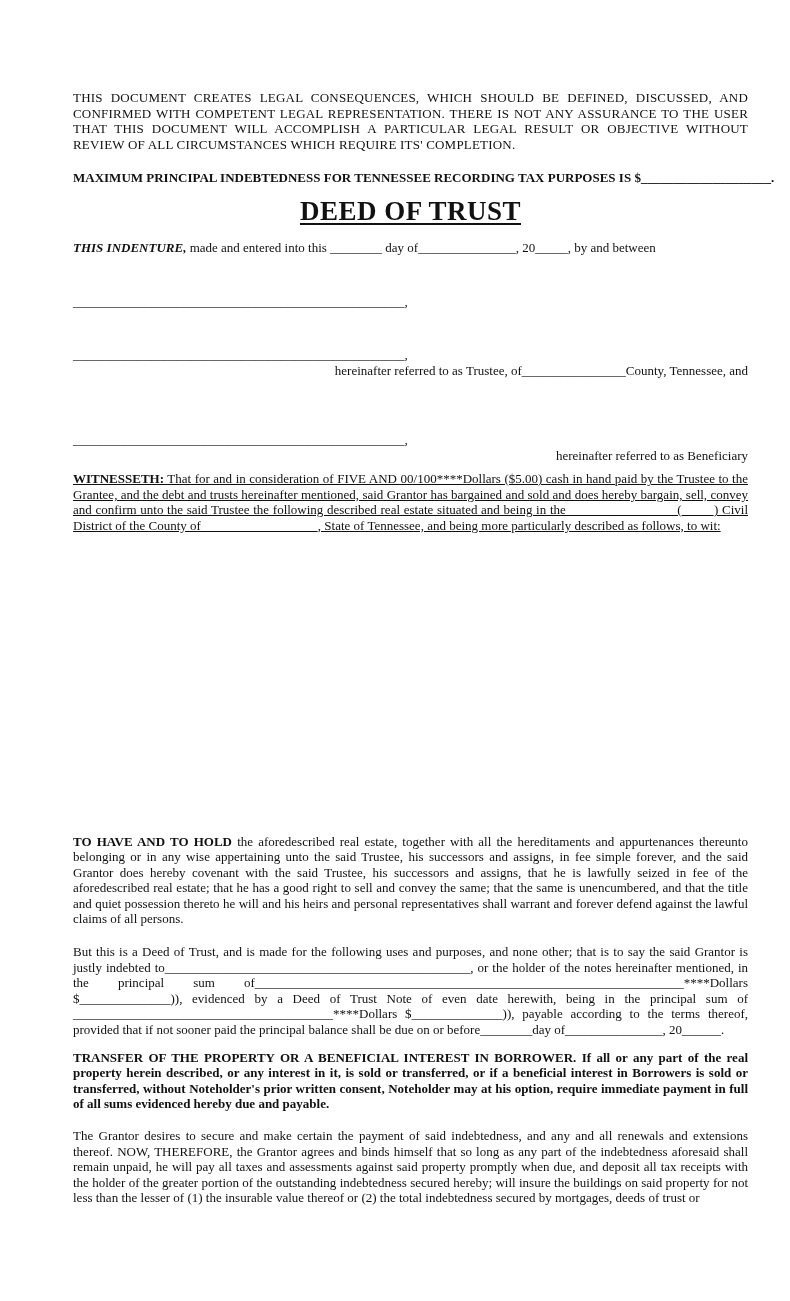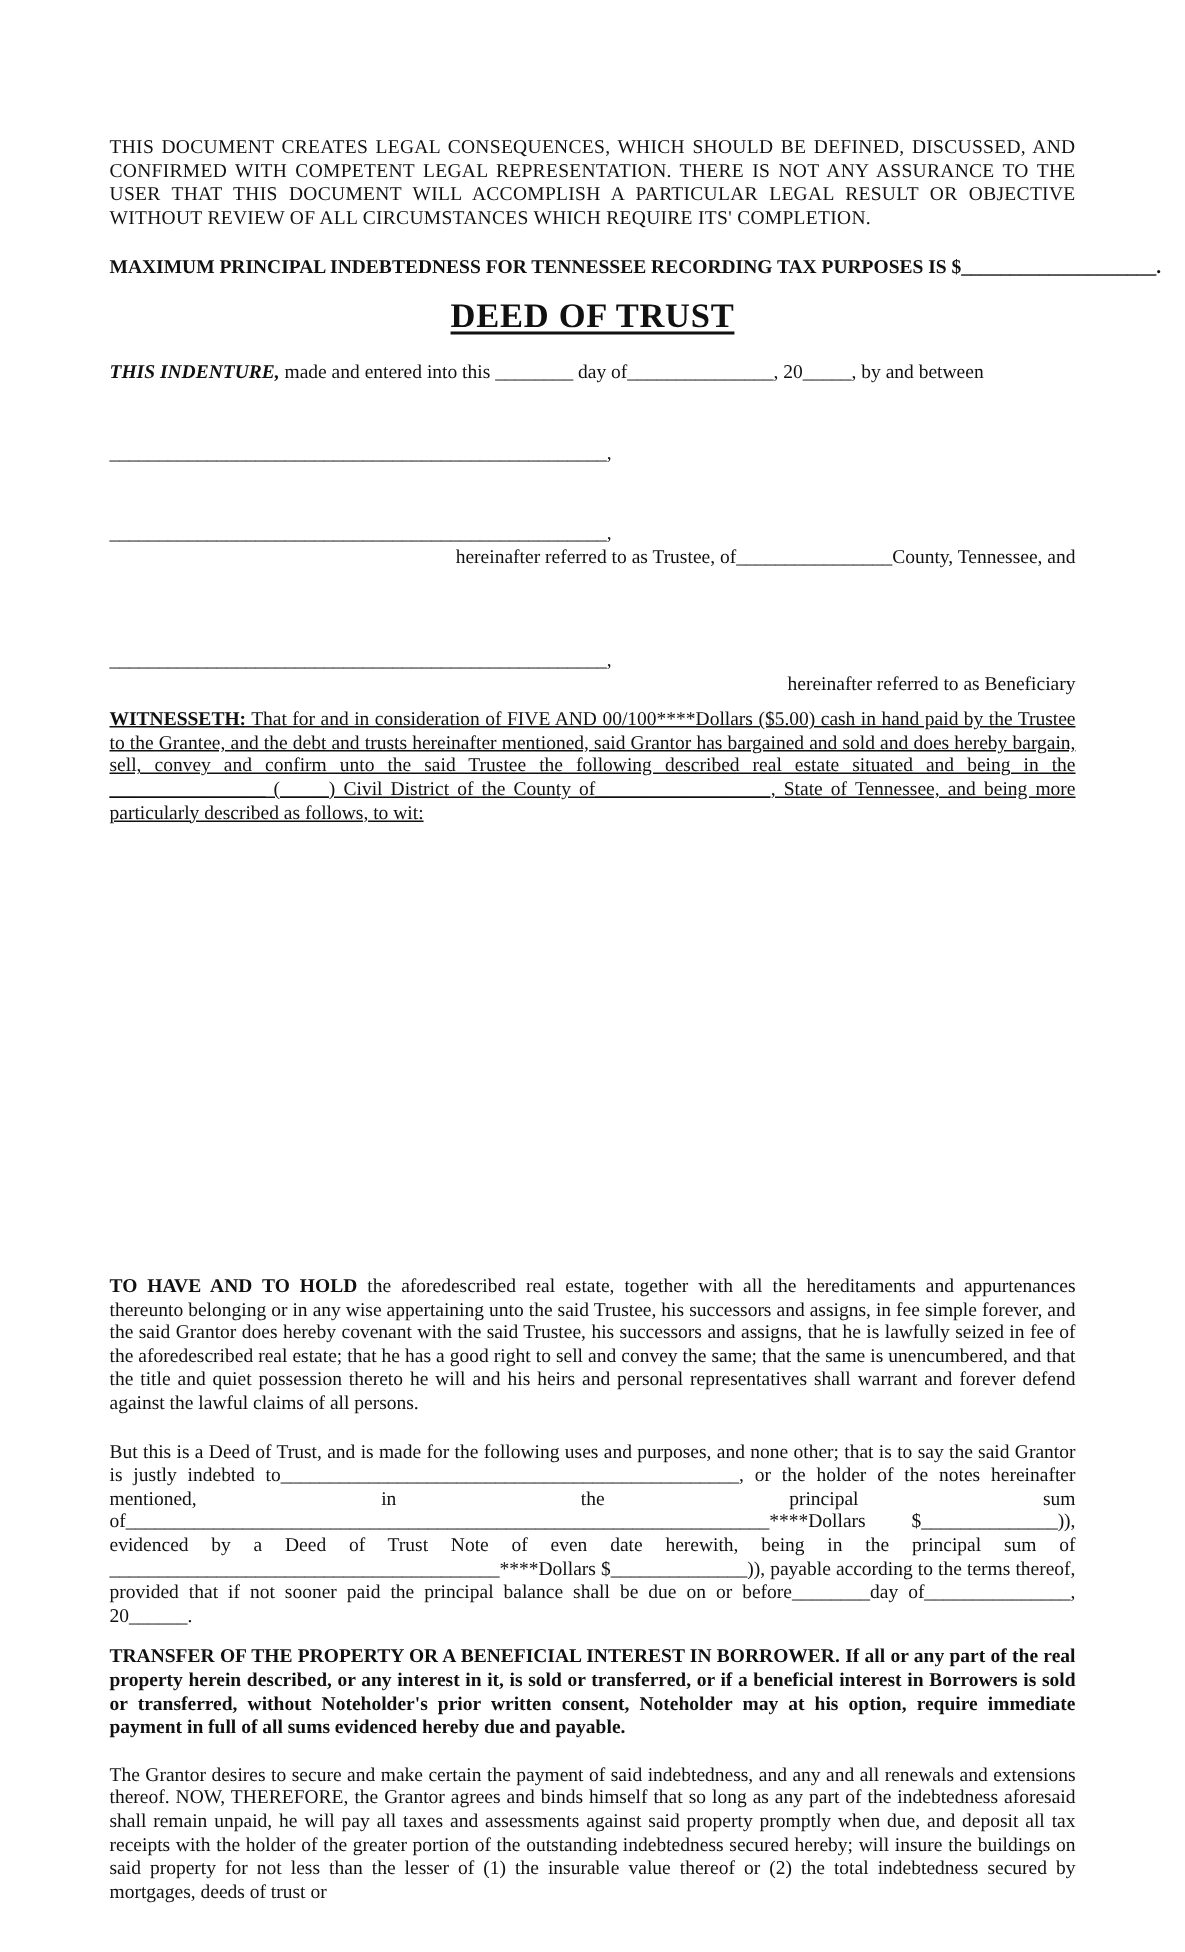--- a/index.html
+++ b/index.html
@@ -6,42 +6,42 @@
   html, body { margin: 0; padding: 0; background: #ffffff; }
   .page {
     position: relative;
     width: 790px;
     height: 1301px;
     background: #ffffff;
     color: #111111;
     font-family: "Liberation Serif", "DejaVu Serif", serif;
     font-size: 13px;
     line-height: 15.6px;
-    padding: 90px 73px 30px 73px;
+    padding: 90px 42px 30px 73px;
     overflow: hidden;
   }
   .para {
     margin: 0;
     text-align: justify;
   }
   .disclaimer {
     margin-bottom: 18px;
     letter-spacing: 0.2px;
   }
   .max-principal {
     font-weight: bold;
     white-space: nowrap;
     font-size: 13px;
     margin-bottom: 10px;
     text-align: right;
   }
   .doc-title {
     margin: 0 0 14px 0;
     text-align: center;
-    font-size: 23px;
+    font-size: 27px;
     line-height: 30px;
     font-weight: bold;
     text-decoration: underline;
     text-decoration-thickness: 2px;
     text-underline-offset: 3px;
     letter-spacing: 0.5px;
   }
   .lead-bold { font-weight: bold; }
   .lead-bold-italic { font-weight: bold; font-style: italic; }
   .line { margin: 0; }

